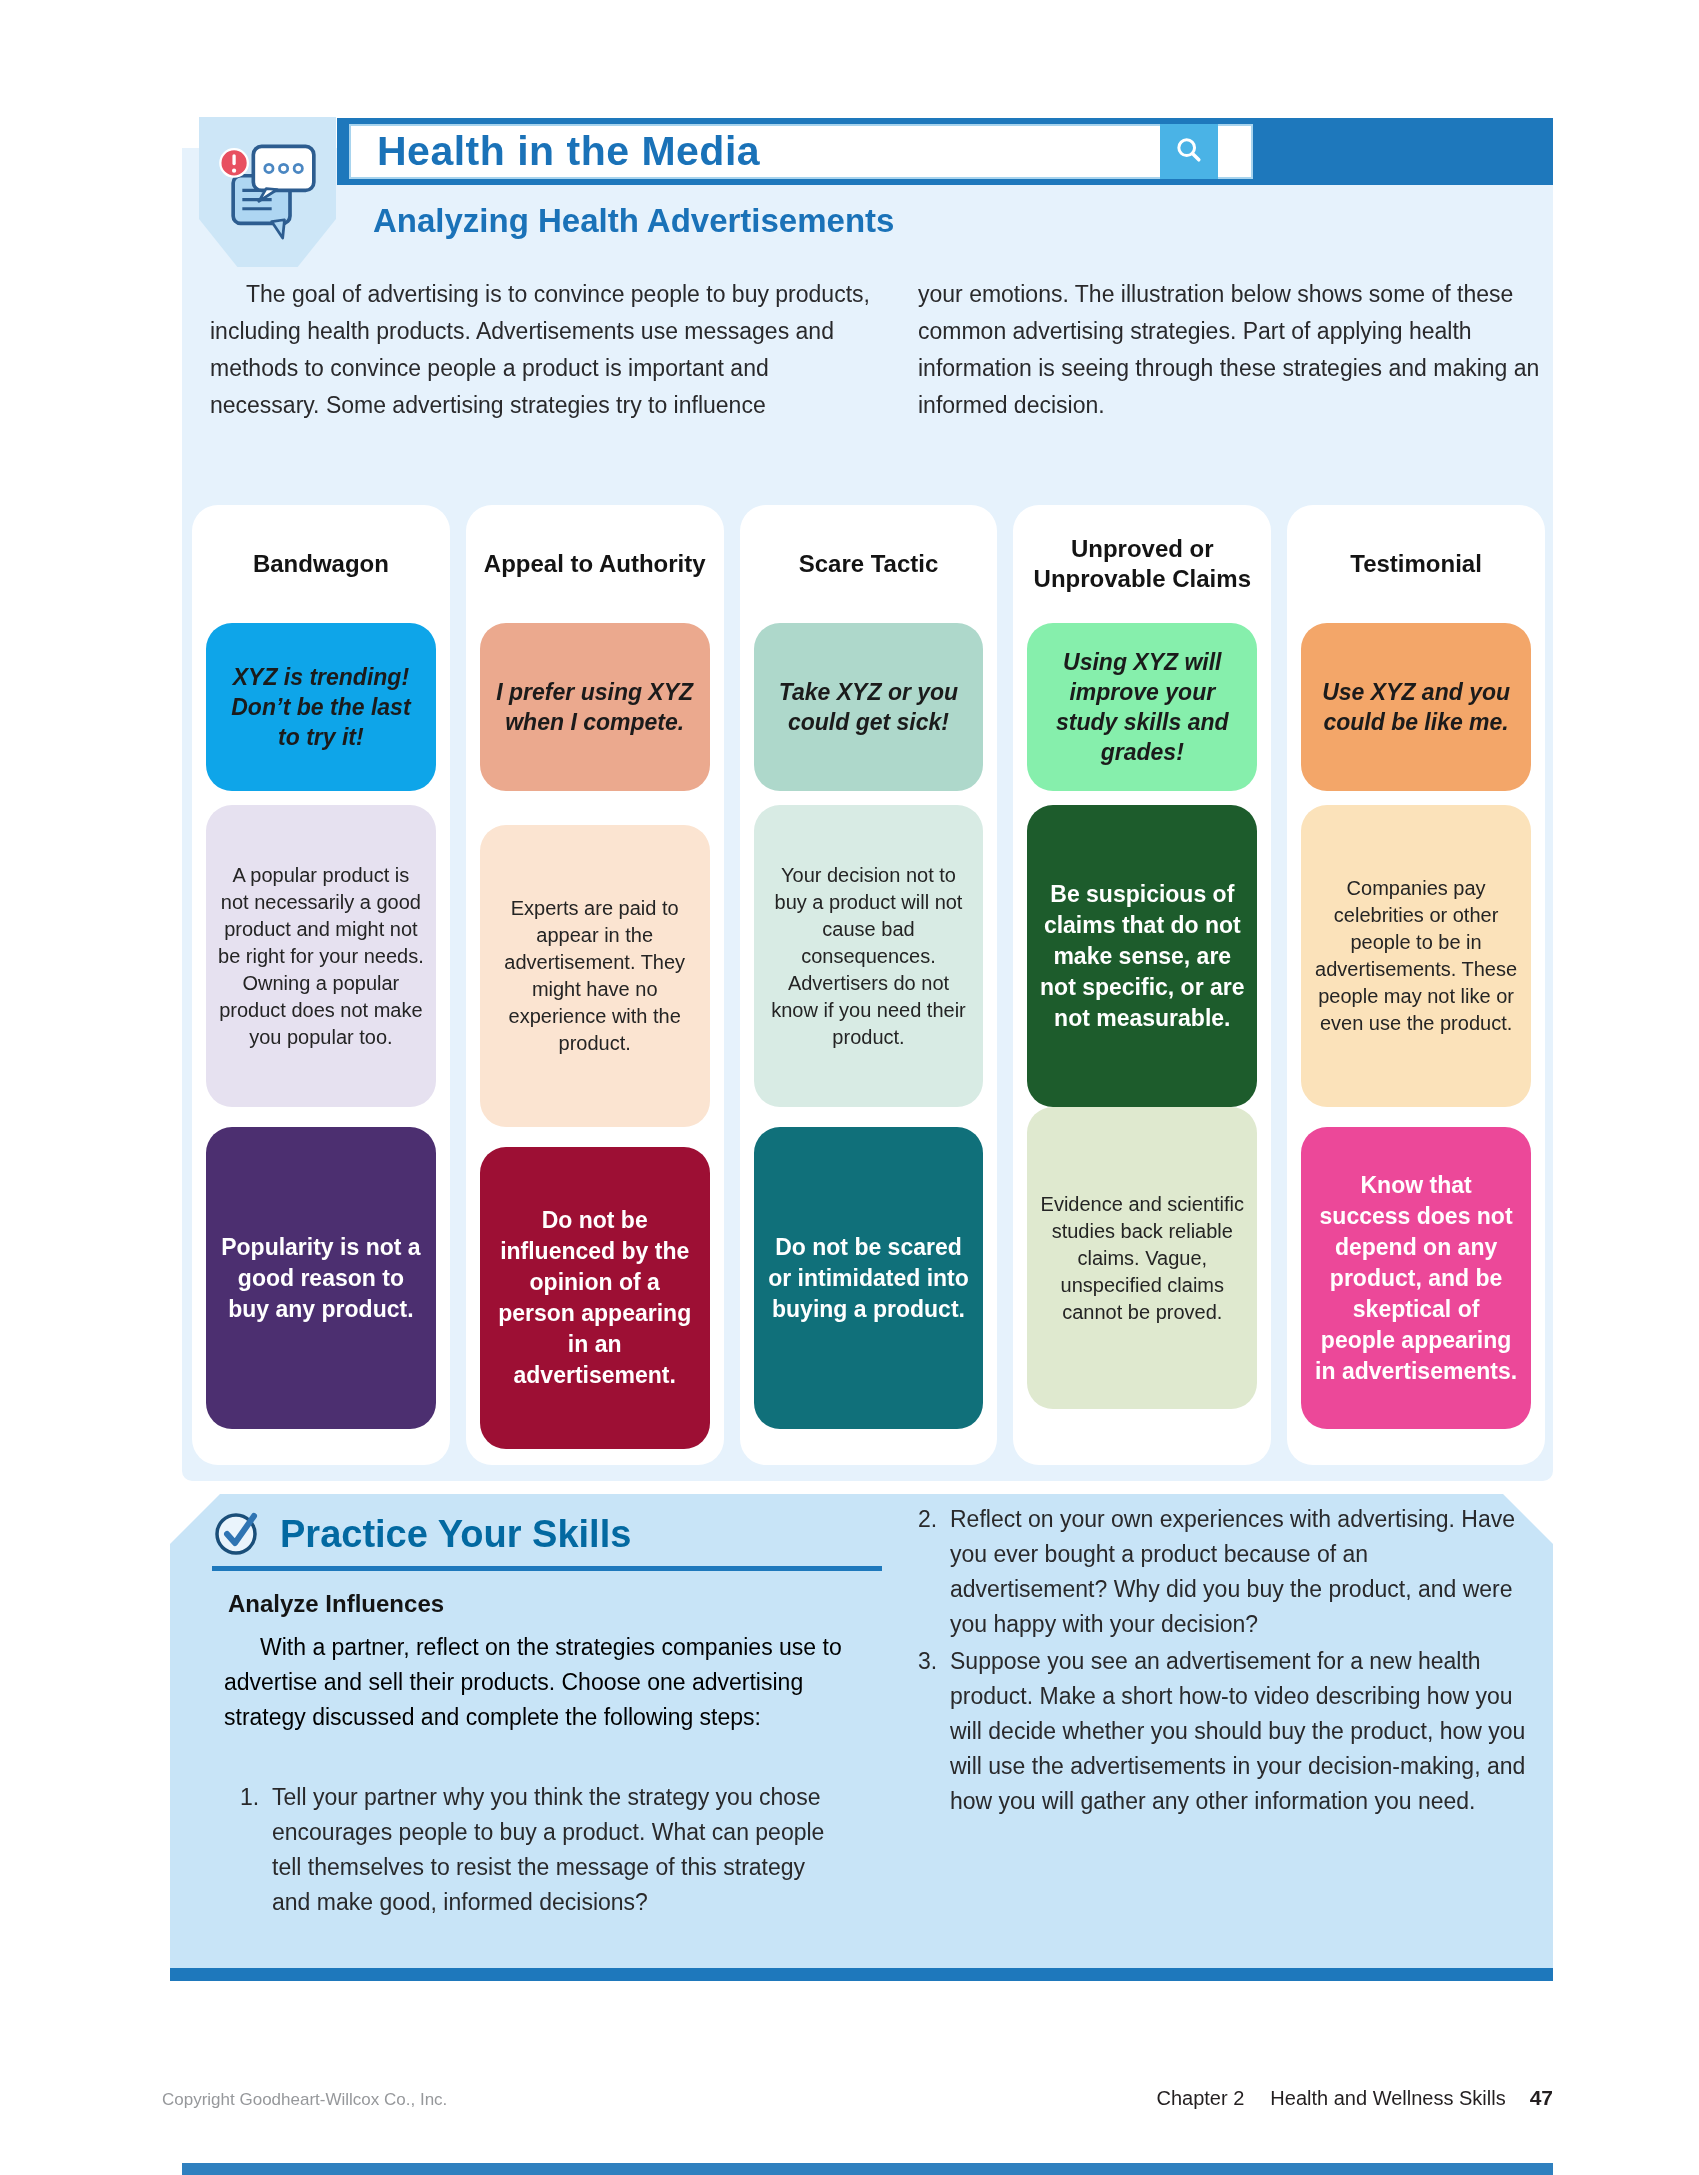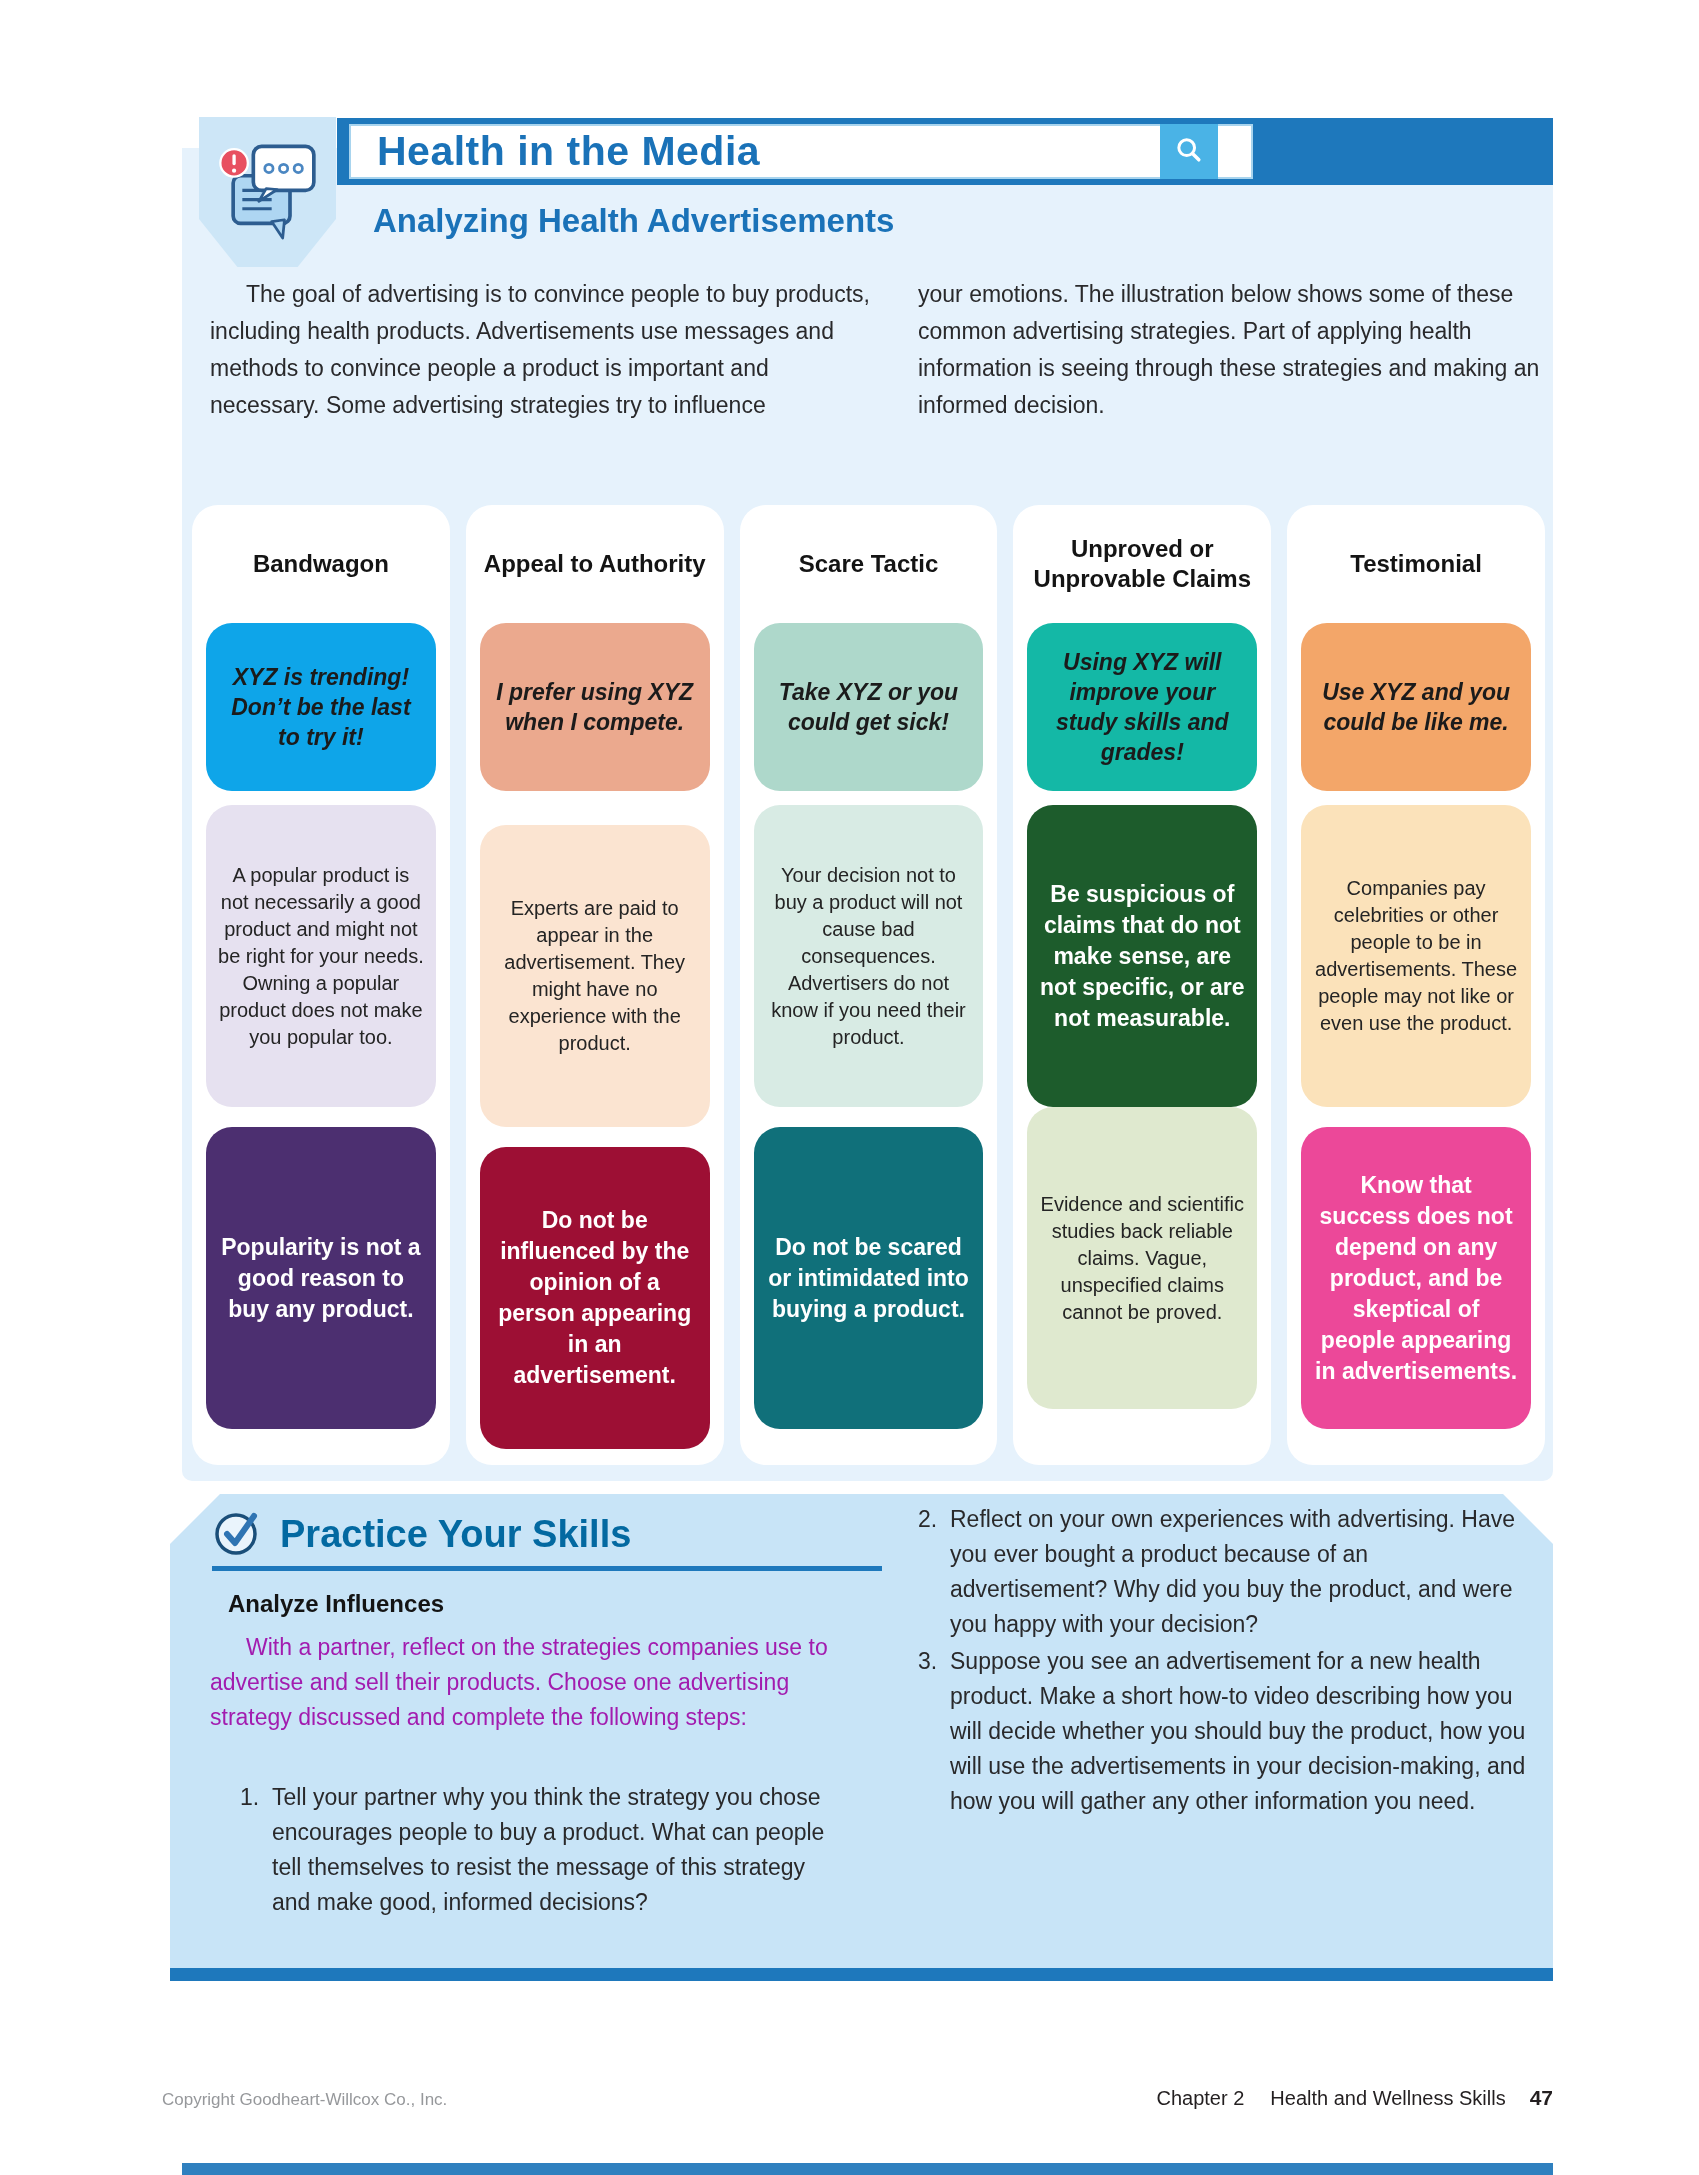--- a/index.html
+++ b/index.html
@@ -76,22 +76,22 @@
   .practice-bar{
     position:absolute;left:170px;top:1968px;width:1383px;height:13px;background:#1e78bc;
   }
   .practice-title-row{
     position:absolute;left:42px;top:12px;display:flex;align-items:center;gap:16px;
   }
   .practice-title{font-size:38px;font-weight:bold;color:#0369a1;text-align:right;}
   .practice-rule{position:absolute;left:42px;top:72px;width:670px;height:5px;background:#1e78bc;}
   .practice-heading{position:absolute;left:58px;top:96px;font-size:24px;font-weight:bold;color:#141414;}
   .practice-intro{
-    position:absolute;left:40px;top:136px;width:648px;
-    font-size:23px;line-height:35px;color:#a21caf;text-indent:36px;
+    position:absolute;left:54px;top:136px;width:648px;
+    font-size:23px;line-height:35px;color:#000000;text-indent:36px;
   }
   .steps{position:absolute;display:flex;flex-direction:column;}
   .steps.left-steps{left:70px;top:286px;width:608px;}
   .steps.right-steps{left:748px;top:8px;width:612px;}
   .step{display:flex;font-size:23px;line-height:35px;color:#29292b;margin-bottom:2px;}
   .step-num{width:32px;flex:none;text-align:left;}
   .step-text{flex:1;}
   
   .footer-left{
     position:absolute;left:162px;top:2090px;font-size:17px;color:#96989b;
@@ -170,21 +170,21 @@
 
   <div class="col">
     <div class="col-head">Scare Tactic</div>
     <div class="box quote" style="background-color: rgb(174, 216, 203);">Take XYZ or you could get sick!</div>
     <div class="box desc" style="background-color: rgb(216, 235, 228);">Your decision not to buy a product will not cause bad consequences. Advertisers do not know if you need their product.</div>
     <div class="box advice" style="background-color: rgb(16, 112, 122);">Do not be scared or intimidated into buying a product.</div>
   </div>
 
   <div class="col">
     <div class="col-head">Unproved or Unprovable Claims</div>
-    <div class="box quote" style="background-color: #14b8a6;">Using XYZ will improve your study skills and grades!</div>
+    <div class="box quote" style="background-color: #86efac;">Using XYZ will improve your study skills and grades!</div>
     <div class="box advice" style="background-color: rgb(29, 92, 44);">Be suspicious of claims that do not make sense, are not specific, or are not measurable.</div>
     <div class="box desc" style="background-color: rgb(223, 233, 207);">Evidence and scientific studies back reliable claims. Vague, unspecified claims cannot be proved.</div>
   </div>
 
   <div class="col">
     <div class="col-head">Testimonial</div>
     <div class="box quote" style="background-color: rgb(243, 166, 105);">Use XYZ and you could be like me.</div>
     <div class="box desc" style="background-color: rgb(251, 226, 186);">Companies pay celebrities or other people to be in advertisements. These people may not like or even use the product.</div>
     <div class="box advice" style="background-color: #ec4899;">Know that success does not depend on any product, and be skeptical of people appearing in advertisements.</div>
   </div>

